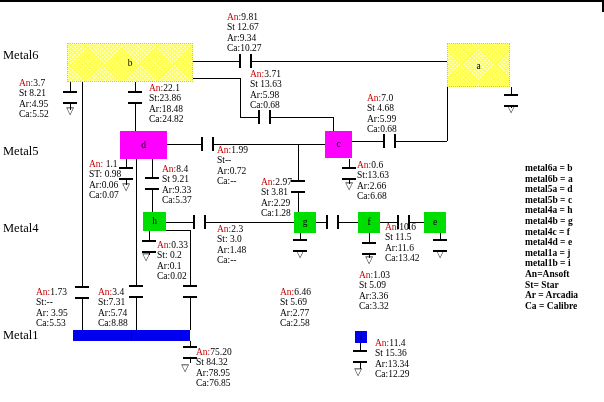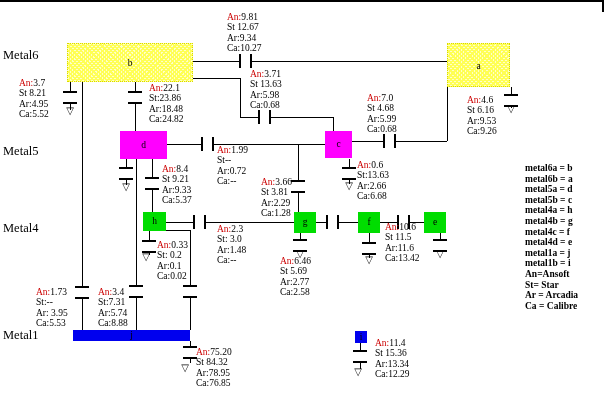--- a/index.html
+++ b/index.html
@@ -132,52 +132,52 @@
     <div>St 13.63</div>
     <div>Ar:5.98</div>
     <div>Ca:0.68</div>
   </div>
   <div class="ann" style="left:367px;top:93px">
     <div><span class="red">An:</span><span>7.0</span></div>
     <div>St 4.68</div>
     <div>Ar:5.99</div>
     <div>Ca:0.68</div>
   </div>
-  <div class="ann" style="left:467px;top:95px">
-    <div><span class="red">An:</span><span>4.6</span></div>
-    <div>St 6.16</div>
-    <div>Ar:9.53</div>
-    <div>Ca:9.26</div>
-  </div>
   <div class="ann" style="left:149px;top:83px">
     <div><span class="red">An:</span><span>22.1</span></div>
     <div>St:23.86</div>
     <div>Ar:18.48</div>
     <div>Ca:24.82</div>
   </div>
   <div class="ann" style="left:217px;top:145px">
     <div><span class="red">An:</span><span>1.99</span></div>
     <div>St--</div>
     <div>Ar:0.72</div>
     <div>Ca:--</div>
   </div>
+  <div class="ann" style="left:89px;top:159px">
+    <div><span class="red">An:</span><span> 1.1</span></div>
+    <div>ST: 0.98</div>
+    <div>Ar:0.06</div>
+    <div>Ca:0.07</div>
+  </div>
   <div class="ann" style="left:162px;top:164px">
     <div><span class="red">An:</span><span>8.4</span></div>
     <div>St 9.21</div>
     <div>Ar:9.33</div>
     <div>Ca:5.37</div>
   </div>
   <div class="ann" style="left:357px;top:160px">
     <div><span class="red">An:</span><span>0.6</span></div>
     <div>St:13.63</div>
     <div>Ar:2.66</div>
     <div>Ca:6.68</div>
   </div>
   <div class="ann" style="left:261px;top:177px">
-    <div><span class="red">An:</span><span>3.66</span></div>
+    <div><span class="red">An:</span><span>2.97</span></div>
     <div>St 3.81</div>
     <div>Ar:2.29</div>
     <div>Ca:1.28</div>
   </div>
   <div class="ann" style="left:157px;top:240px">
     <div><span class="red">An:</span><span>0.33</span></div>
     <div>St: 0.2</div>
     <div>Ar:0.1</div>
     <div>Ca:0.02</div>
   </div>
@@ -186,25 +186,31 @@
     <div>St: 3.0</div>
     <div>Ar:1.48</div>
     <div>Ca:--</div>
   </div>
   <div class="ann" style="left:385px;top:222px">
     <div><span class="red">An:</span><span>10.6</span></div>
     <div>St 11.5</div>
     <div>Ar:11.6</div>
     <div>Ca:13.42</div>
   </div>
-  <div class="ann" style="left:280px;top:256px">
+  <div class="ann" style="left:280px;top:287px">
     <div><span class="red">An:</span><span>6.46</span></div>
     <div>St 5.69</div>
     <div>Ar:2.77</div>
     <div>Ca:2.58</div>
+  </div>
+  <div class="ann" style="left:359px;top:270px">
+    <div><span class="red">An:</span><span>1.03</span></div>
+    <div>St 5.09</div>
+    <div>Ar:3.36</div>
+    <div>Ca:3.32</div>
   </div>
   <div class="ann" style="left:36px;top:287px">
     <div><span class="red">An:</span><span>1.73</span></div>
     <div>St:--</div>
     <div>Ar: 3.95</div>
     <div>Ca:5.53</div>
   </div>
   <div class="ann" style="left:98px;top:287px">
     <div><span class="red">An:</span><span>3.4</span></div>
     <div>St:7.31</div>

